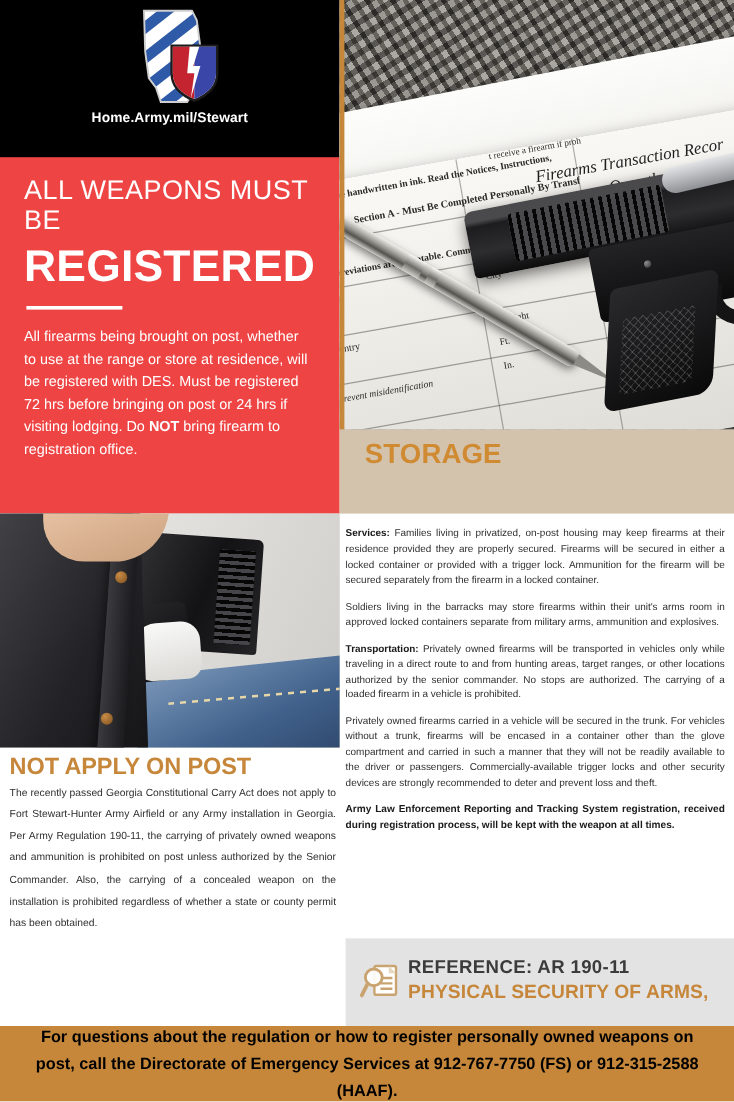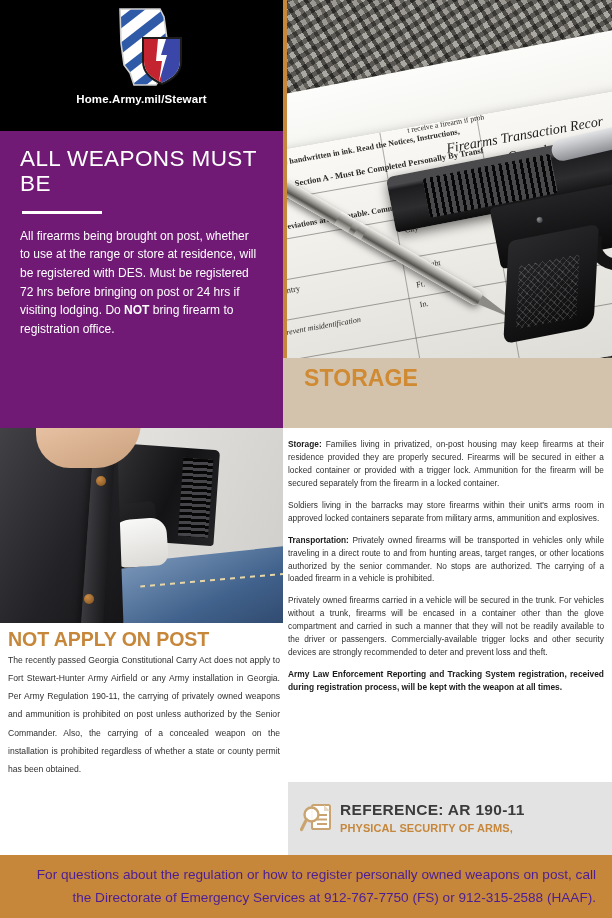--- a/index.html
+++ b/index.html
@@ -19,21 +19,21 @@
   }
   .logo-wrap { width:104px; height:82px; position:relative; }
   .logo-url {
     color:#fff; font-size:11.5px; font-weight:bold; letter-spacing:.1px;
     margin-top:4px;
   }
 
   
   .reg-panel {
     position:absolute; left:0; top:131px; width:283px; height:297px;
-    background:#701a75; padding:16px 22px 0 20px;
+    background:#ef4444; padding:16px 22px 0 20px;
   }
   .reg-h1 {
     color:#fff; font-size:22.5px; letter-spacing:.4px; line-height:1.1;
     font-weight:400;
   }
   .reg-h2 {
     color:#fff; font-size:37px; font-weight:bold; letter-spacing:.2px;
     line-height:1.05; margin-top:6px;
   }
   .reg-rule {
@@ -173,21 +173,21 @@
   .ref-box {
     position:absolute; left:288px; top:782px; width:324px; height:73px;
     background:#e3e3e3; display:flex; align-items:center; padding-left:10px;
   }
   .ref-icon { width:36px; height:36px; position:relative; flex:0 0 36px; }
   .ref-txt { margin-left:6px; }
   .ref-title {
     color:#3b3b3b; font-size:15.5px; font-weight:bold; letter-spacing:.3px;
   }
   .ref-sub {
-    color:#c6873b; font-size:11px; font-weight:bold; line-height:1.28;
+    color:#c6873b; font-size:16px; font-weight:bold; line-height:1.28;
     margin-top:2px; letter-spacing:.1px;
   }
 
   
   .photo-carry {
     position:absolute; left:0; top:428px; width:283px; height:195px;
     overflow:hidden; background:#cfcfcf;
   }
   .pc-bg {
     position:absolute; inset:0;
@@ -258,22 +258,23 @@
     font-size:8.6px; line-height:2.12;
     color:#2f2f2f; text-align:justify;
   }
 
   
   .footer {
     position:absolute; left:0; top:855px; width:612px; height:63px;
     background:#c6873b; display:flex; align-items:center; justify-content:center;
   }
   .footer-txt {
-    color:#4c1d95; font-size:13.6px; line-height:1.62; text-align:right;
+    color:#000000; font-size:13.6px; line-height:1.62; text-align:center;
     padding:0 16px;
+    font-weight:bold;
   }
 
   
   .edge-strip {
     position:absolute; left:283px; top:0; width:4px; height:358px;
     background:#c6873b;
   }
 </style>
 </head>
 <body>
@@ -305,20 +306,21 @@
           <path d="M20 2 L38 2 L38 24 Q38 38 20 45.5 Z" fill="#3a46a8"></path>
           <path d="M16 2 L24 2 L19 18 L25 18 L17 45 L20 24 L14 24 Z" fill="#ffffff"></path>
         </g>
       </svg>
     </div>
     <div class="logo-url">Home.Army.mil/Stewart</div>
   </div>
 
   <div class="reg-panel">
     <div class="reg-h1">ALL WEAPONS MUST BE</div>
+    <div class="reg-h2">REGISTERED</div>
     <div class="reg-rule"></div>
     <div class="reg-body"><span>All firearms being brought on post, whether to use at the range or store at residence, will be registered with DES. Must be registered 72 hrs before bringing on post or 24 hrs if visiting lodging. Do </span><b>NOT</b><span> bring firearm to registration office.</span></div>
   </div>
 
   <div class="photo-form">
     <div class="pf-mat"></div>
 
     <div class="pf-paper-top"></div>
 
     <div class="pf-paper-main">
@@ -368,21 +370,21 @@
       <div class="gun-pin" style="left:140px;top:68px;width:6px;height:6px;"></div>
     </div>
   </div>
   <div class="edge-strip"></div>
 
   <div class="tan-band">
     <div class="tan-h">STORAGE</div>
   </div>
 
   <div class="right-copy">
-    <p class="rc-p"><b>Storage:</b><span> Families living in privatized, on-post housing may keep firearms at their residence provided they are properly secured. Firearms will be secured in either a locked container or provided with a trigger lock. Ammunition for the firearm will be secured separately from the firearm in a locked container.</span></p>
+    <p class="rc-p"><b>Services:</b><span> Families living in privatized, on-post housing may keep firearms at their residence provided they are properly secured. Firearms will be secured in either a locked container or provided with a trigger lock. Ammunition for the firearm will be secured separately from the firearm in a locked container.</span></p>
     <p class="rc-p"><span>Soldiers living in the barracks may store firearms within their unit's arms room in approved locked containers separate from military arms, ammunition and explosives.</span></p>
     <p class="rc-p"><b>Transportation:</b><span> Privately owned firearms will be transported in vehicles only while traveling in a direct route to and from hunting areas, target ranges, or other locations authorized by the senior commander. No stops are authorized. The carrying of a loaded firearm in a vehicle is prohibited.</span></p>
     <p class="rc-p"><span>Privately owned firearms carried in a vehicle will be secured in the trunk. For vehicles without a trunk, firearms will be encased in a container other than the glove compartment and carried in such a manner that they will not be readily available to the driver or passengers. Commercially-available trigger locks and other security devices are strongly recommended to deter and prevent loss and theft.</span></p>
     <p class="rc-p bold-all">Army Law Enforcement Reporting and Tracking System registration, received during registration process, will be kept with the weapon at all times.</p>
   </div>
 
   <div class="ref-box">
     <div class="ref-icon">
       <svg viewBox="0 0 36 36" width="36" height="36" aria-hidden="true">
         <rect x="14" y="4" width="18" height="24" rx="1.6" fill="#fff" stroke="#c9a470" stroke-width="2"></rect>

